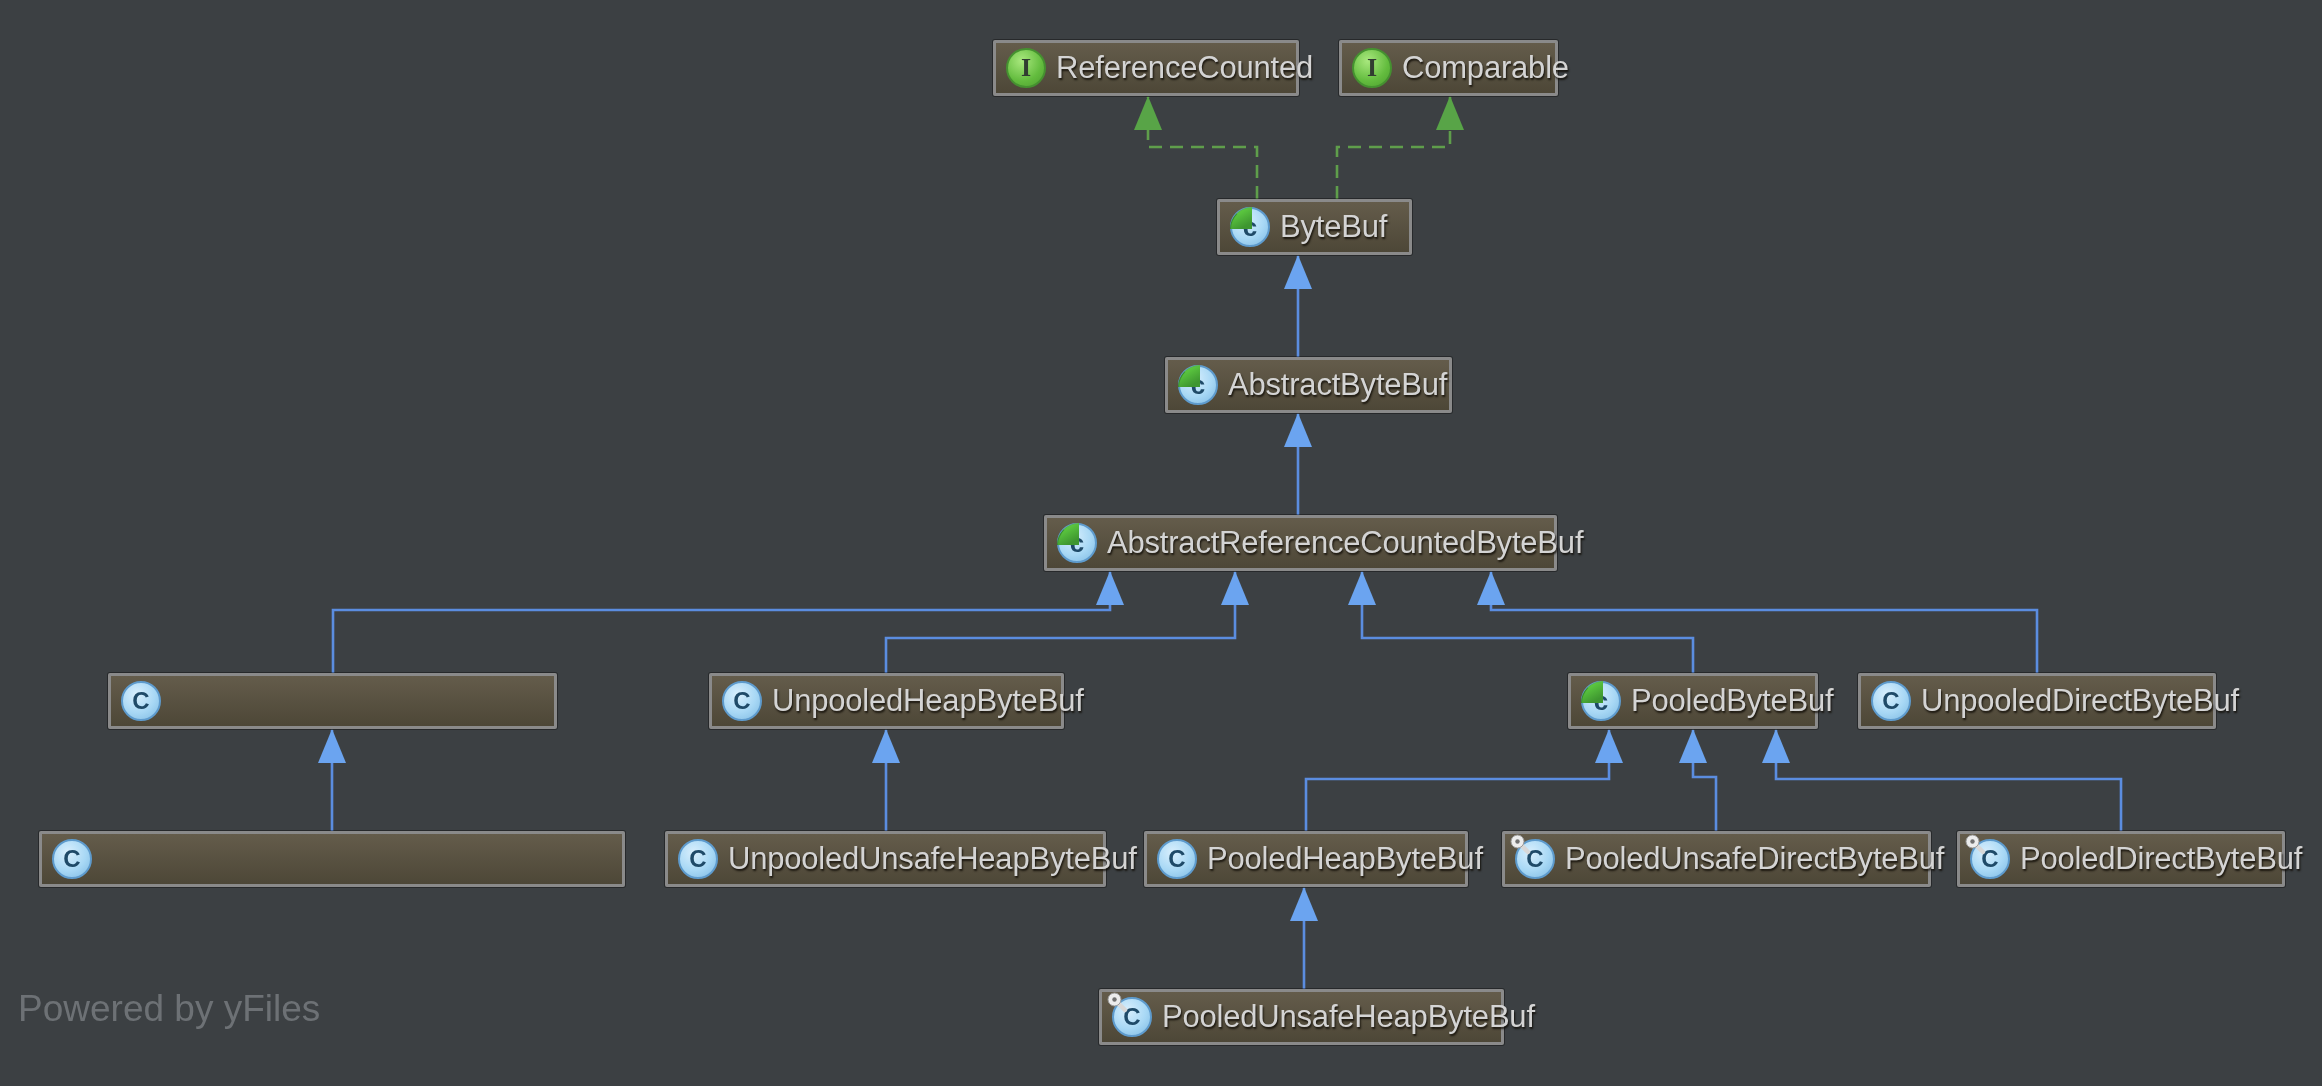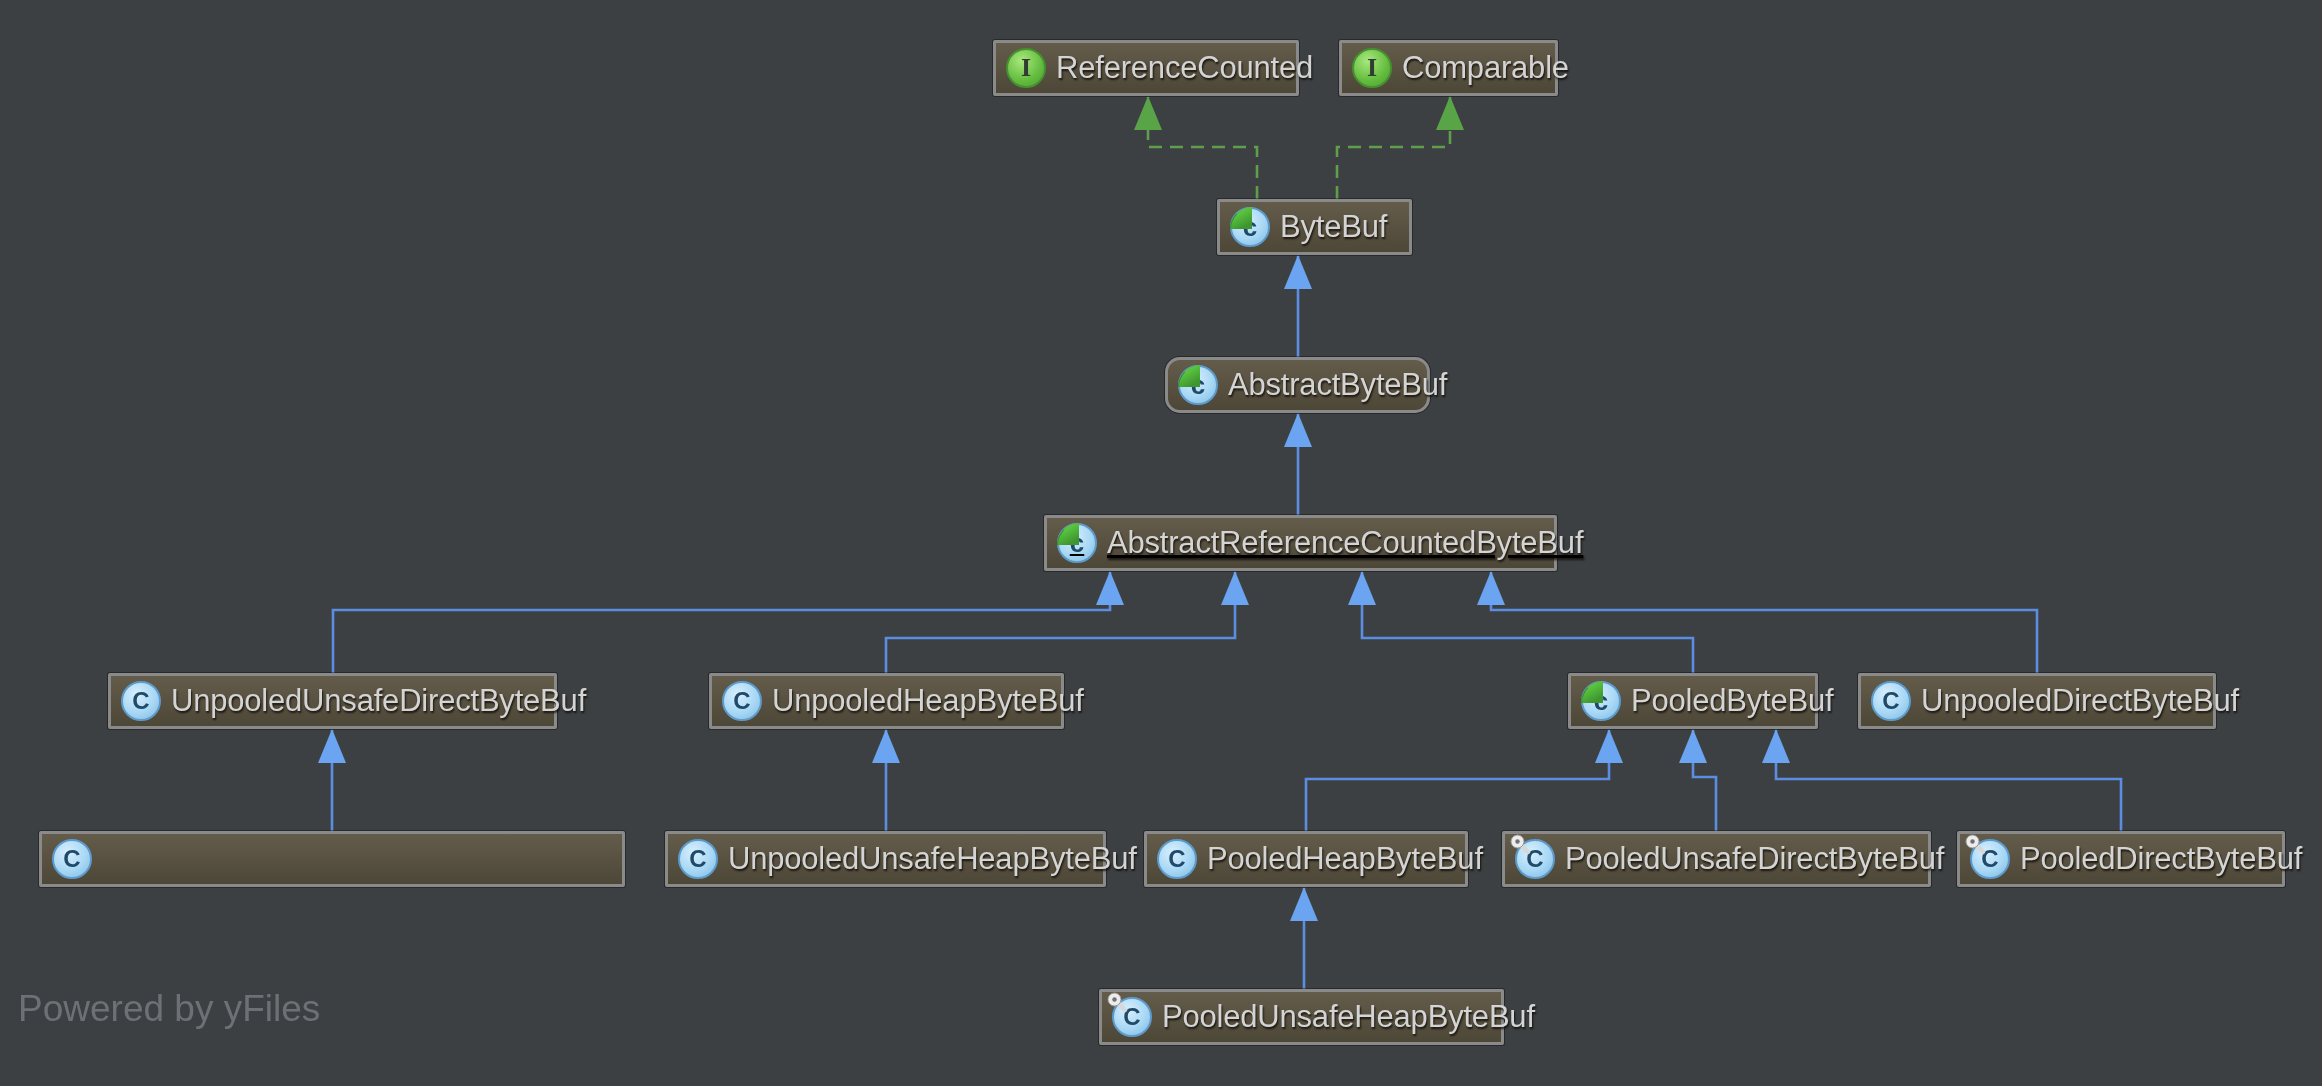--- a/index.html
+++ b/index.html
@@ -105,41 +105,40 @@
   </div>
 
   <div class="node" style="left:1217px;top:199px;width:195px;">
     <span class="icon abs">
         <span class="quad"></span>
         <span class="glyph">c</span>
       </span>
     <span class="label">ByteBuf</span>
   </div>
 
-  <div class="node" style="left:1165px;top:357px;width:265px;border-radius:15px;">
+  <div class="node" style="left:1165px;top:357px;width:287px;">
     <span class="icon abs">
         <span class="quad"></span>
         <span class="glyph">c</span>
       </span>
     <span class="label">AbstractByteBuf</span>
   </div>
 
-  <div class="node" style="left:1044px;top:515px;width:513px;text-decoration:underline;">
+  <div class="node" style="left:1044px;top:515px;width:513px;">
     <span class="icon abs">
         <span class="quad"></span>
         <span class="glyph">c</span>
       </span>
     <span class="label">AbstractReferenceCountedByteBuf</span>
   </div>
 
   <div class="node" style="left:108px;top:673px;width:449px;">
     <span class="icon cls">
         <span class="glyph">C</span>
       </span>
-    <span class="label">UnpooledUnsafeDirectByteBuf</span>
   </div>
   <div class="node" style="left:709px;top:673px;width:355px;">
     <span class="icon cls">
         <span class="glyph">C</span>
       </span>
     <span class="label">UnpooledHeapByteBuf</span>
   </div>
   <div class="node" style="left:1568px;top:673px;width:250px;">
     <span class="icon abs">
         <span class="quad"></span>

